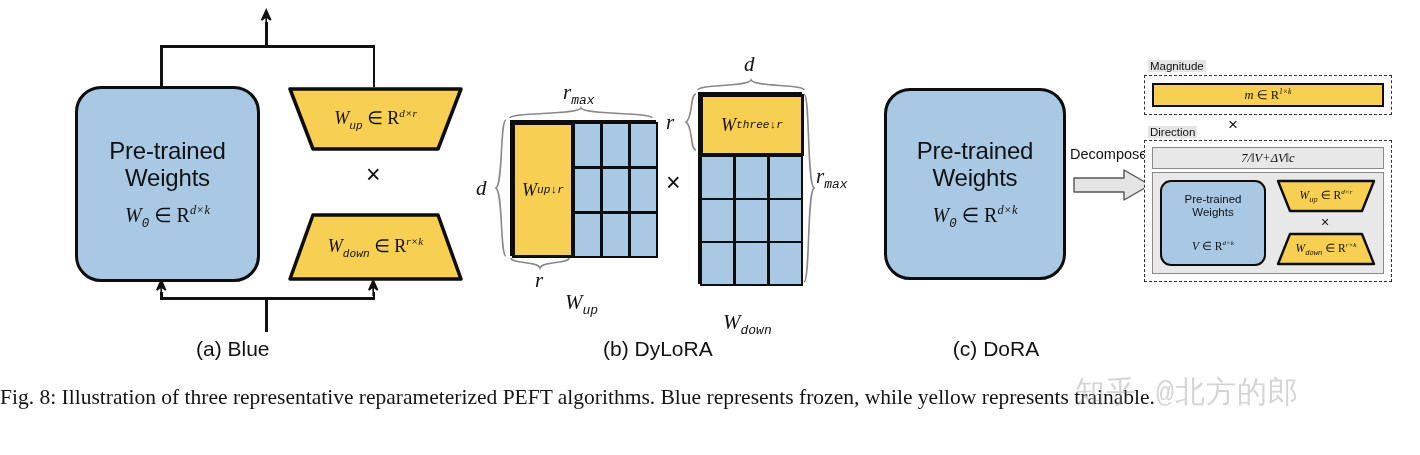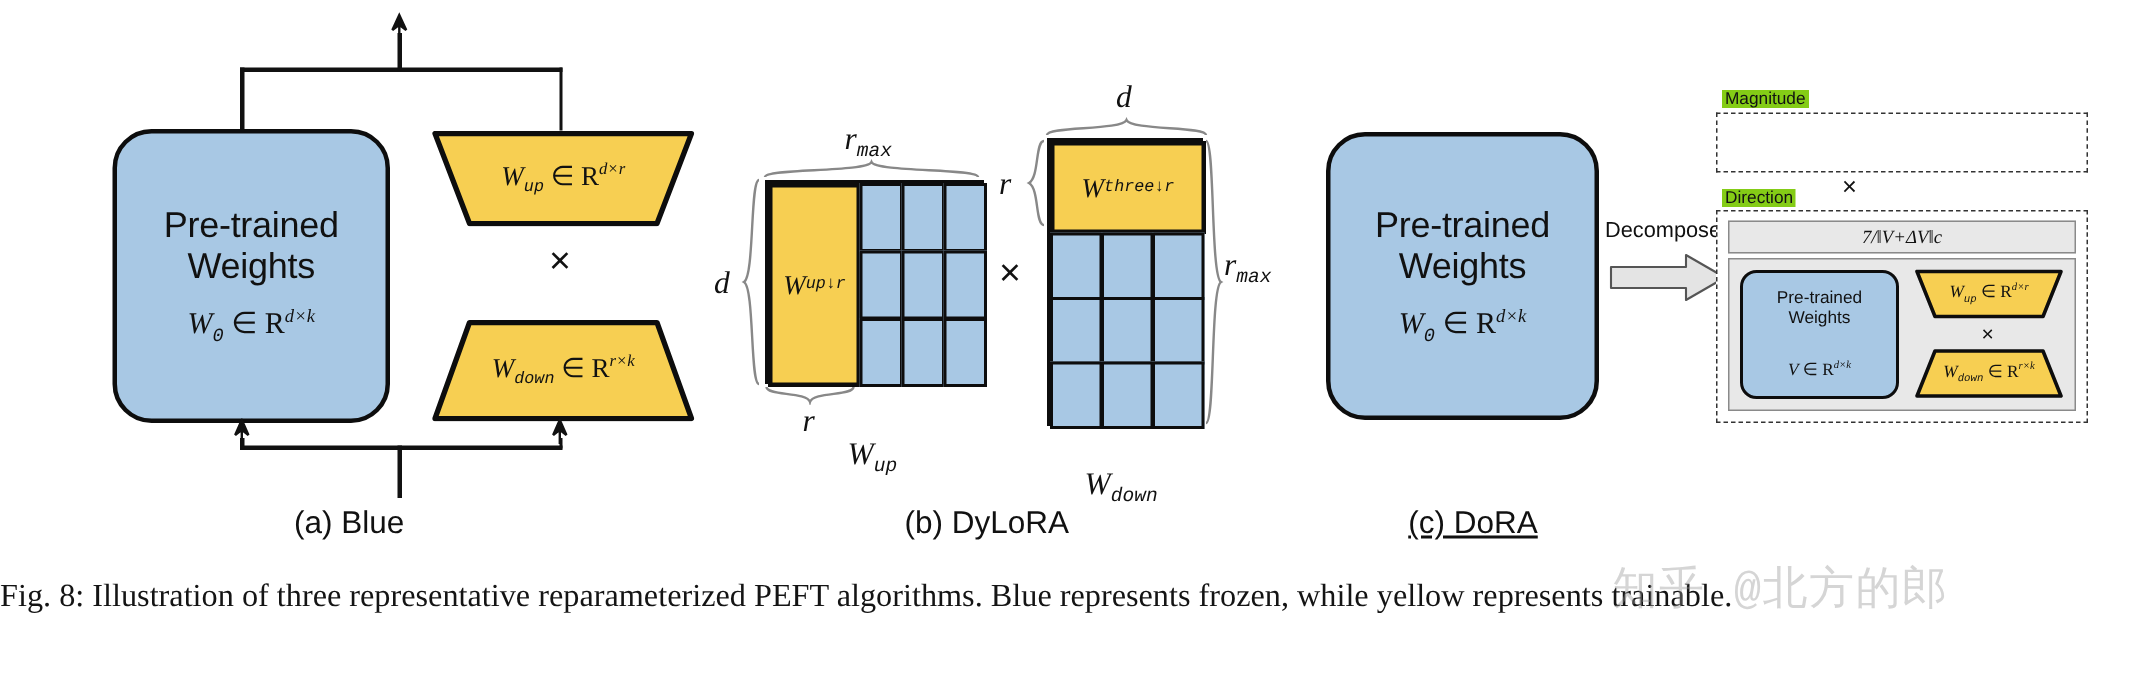--- a/index.html
+++ b/index.html
@@ -131,21 +131,21 @@
   .dashed-box {
     position: absolute;
     border: 1.6px dashed #333;
     box-sizing: border-box;
     background: #ffffff;
   }
   .group-label {
     position: absolute;
     font-size: 11.5px;
     color: #111;
-    background: #84cc16;
+    background: #e5e5e5;
     padding: 0 2px;
     white-space: nowrap;
   }
   .mag-box {
     position: absolute;
     background: #f7cf52;
     border: 2.5px solid #0d0d0d;
     box-sizing: border-box;
     display: flex;
     align-items: center;
@@ -384,20 +384,25 @@
       </div>
     </div>
 
     <div class="decompose-label" style="left:190px;top:146px;">Decompose</div>
     <svg class="abs" style="left:192px;top:168px;" width="80" height="34" viewBox="0 0 80 34">
       <polygon points="2,10 52,10 52,2 78,17 52,32 52,24 2,24" fill="#e4e4e4" stroke="#555" stroke-width="1.4" stroke-linejoin="round"></polygon>
     </svg>
 
     <div class="group-label" style="left:268px;top:60px;">Magnitude</div>
     <div class="dashed-box" style="left:264px;top:75px;width:248px;height:40px;"></div>
+    <div class="mag-box" style="left:272px;top:83px;width:232px;height:24px;">
+      <span>
+        <span>m</span><span class="up"> ∈ R</span><sup>1×k</sup>
+      </span>
+    </div>
 
     <div class="times" style="left:348px;top:116px;font-size:17px;">×</div>
 
     <div class="group-label" style="left:268px;top:126px;">Direction</div>
     <div class="dashed-box" style="left:264px;top:140px;width:248px;height:142px;"></div>
 
     <div class="norm-box" style="left:272px;top:147px;width:232px;height:22px;">
       <span>7/‖V+ΔV‖c</span>
     </div>
 
@@ -426,20 +431,20 @@
 
     <div class="trap-up" style="left:396px;top:232px;width:100px;height:34px;">
       <svg class="trap-svg" width="100" height="34" viewBox="0 0 100 34">
         <polygon points="14,2 86,2 98,32 2,32" fill="#f7cf52" stroke="#0d0d0d" stroke-width="2.4" stroke-linejoin="round"></polygon>
       </svg>
       <span class="trap-label" style="font-size:11.5px;">
         <span>W</span><sub>down</sub><span class="up"> ∈ R</span><sup>r×k</sup>
       </span>
     </div>
 
-    <div class="panel-caption" style="left:2px;top:337px;width:200px;text-decoration:underline;">(c) DoRA</div>
+    <div class="panel-caption" style="left:16px;top:337px;width:200px;">(c) DoRA</div>
   </div>
 
   <div class="fig-caption">Fig. 8: Illustration of three representative reparameterized PEFT algorithms. Blue represents frozen, while yellow represents trainable.</div>
 
   <div class="watermark">知乎 @北方的郎</div>
 
 </div>
 
 </body></html>

